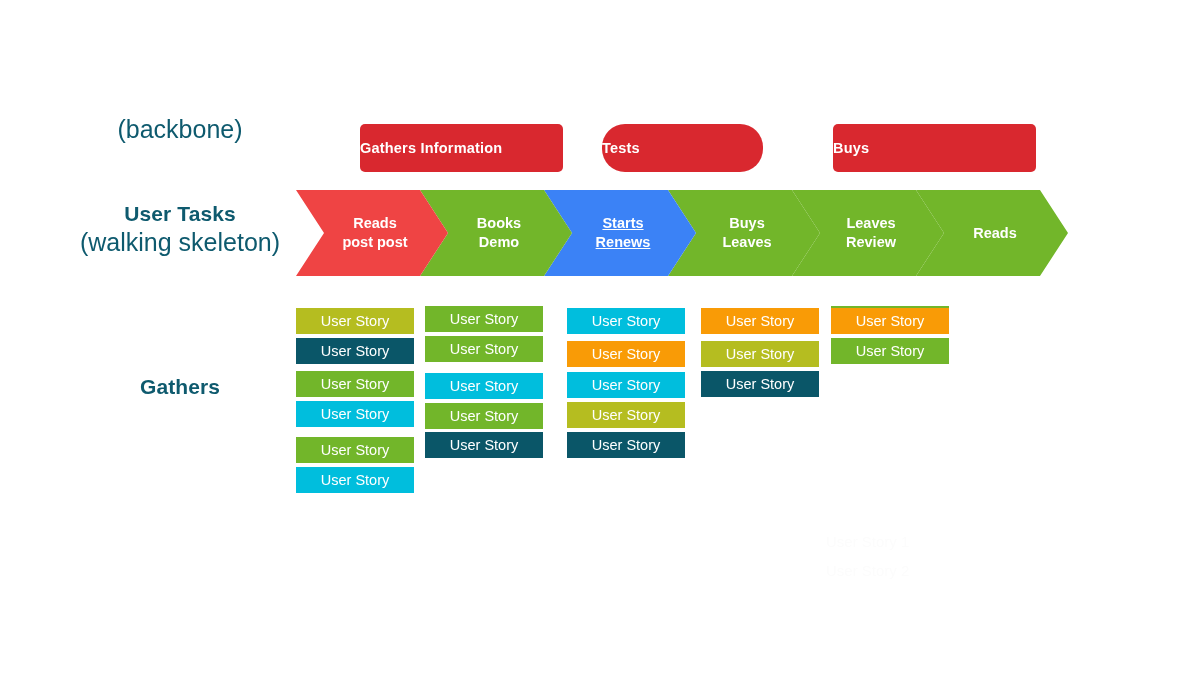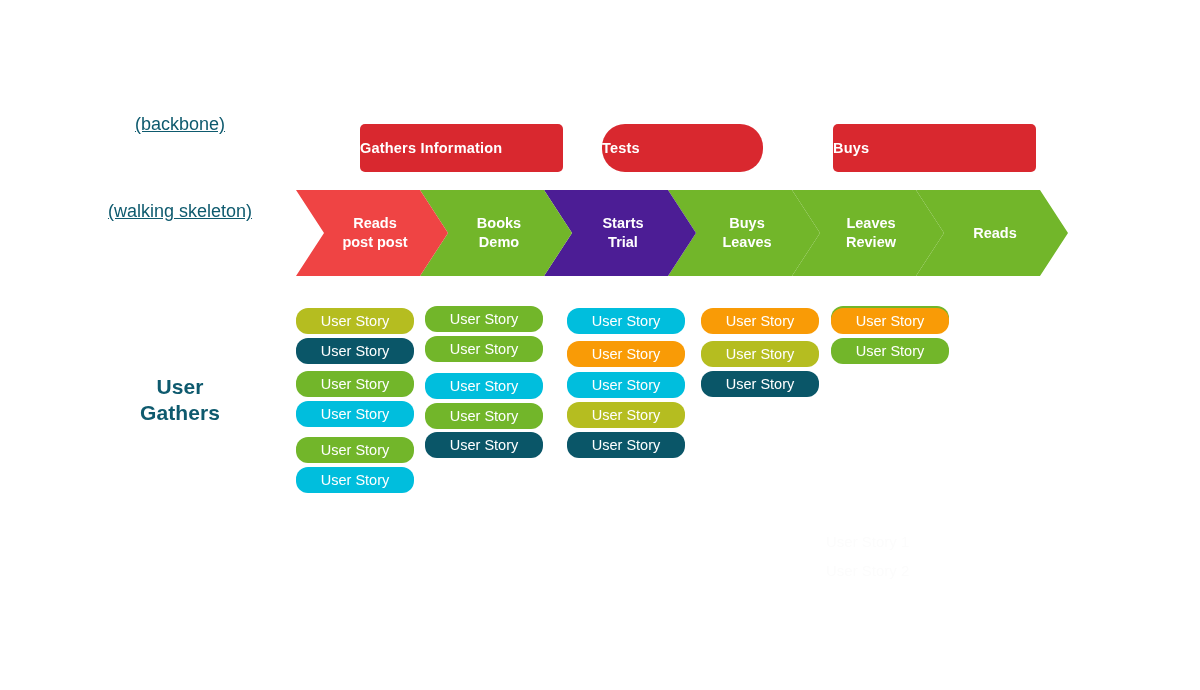--- a/index.html
+++ b/index.html
@@ -7,21 +7,21 @@
   body{
     width:1200px;height:690px;background:#ffffff;
     font-family:"Liberation Sans","DejaVu Sans",sans-serif;
     overflow:hidden;position:relative;
   }
   #canvas{position:relative;width:1200px;height:690px;}
 
   
   .row-label{position:absolute;text-align:center;color:#0e5a6e;line-height:1.22;}
   .row-label .strong{font-weight:bold;font-size:21px;letter-spacing:.1px;}
-  .row-label .sub{font-weight:normal;font-size:18px;text-decoration:underline;}
+  .row-label .sub{font-weight:normal;font-size:25px;}
 
   #label-activities{left:58px;top:114px;width:244px;}
   #label-tasks{left:58px;top:201px;width:244px;}
   #label-stories{left:58px;top:374px;width:244px;}
   #label-stories .strong{display:block;}
 
   
   .activity{
     position:absolute;height:48px;background:#d9282f;border-radius:5px;
     color:#ffffff;font-weight:bold;font-size:14.5px;
@@ -38,45 +38,45 @@
     text-align:center;box-sizing:border-box;
     clip-path:polygon(0 0, calc(100% - 28px) 0, 100% 50%, calc(100% - 28px) 100%, 0 100%, 28px 50%);
   }
   .chev.first{
     clip-path:polygon(0 0, calc(100% - 28px) 0, 100% 50%, calc(100% - 28px) 100%, 0 100%, 28px 50%);
   }
   .chev-label{padding-left:16px;padding-right:10px;}
 
   
   .story{
-    position:absolute;height:26px;border-radius:12px;
+    position:absolute;height:26px;border-radius:0;
     color:#ffffff;font-size:14.5px;
     display:flex;align-items:center;justify-content:center;
     box-sizing:border-box;white-space:nowrap;
   }
 
   
   #ghost{position:absolute;left:826px;top:528px;width:120px;}
   .ghost-line{color:#fcfcfc;font-size:15px;line-height:1.9;}
 </style>
 </head>
 <body>
 
 <div id="canvas">
 
   <div class="row-label" id="label-activities">
     <div class="sub">(backbone)</div>
   </div>
 
   <div class="row-label" id="label-tasks">
+    <div class="strong">User Tasks</div>
     <div class="sub">(walking skeleton)</div>
   </div>
 
   <div class="row-label" id="label-stories">
-    <div class="strong">User</div>
     <div class="strong">Gathers</div>
   </div>
 
   <div id="activities-row">
       <div class="activity" style="left: 360px; top: 124px; width: 203px; background: rgb(217, 40, 47);">
         <span>Gathers Information</span>
       </div>
       <div class="activity" style="left: 602px; top: 124px; width: 161px; background: rgb(217, 40, 47); border-radius: 23px;">
         <span>Tests</span>
       </div>
@@ -91,24 +91,24 @@
           <div>Reads</div>
           <div>post post</div>
         </div>
       </div>
       <div class="chev" style="left: 124px; width: 152px; background: rgb(114, 182, 42); z-index: 9;">
         <div class="chev-label">
           <div>Books</div>
           <div>Demo</div>
         </div>
       </div>
-      <div class="chev" style="left: 248px; width: 152px; background: #4c1d95; z-index: 8;">
+      <div class="chev" style="left: 248px; width: 152px; background: #3b82f6; z-index: 8; text-decoration: underline;">
         <div class="chev-label">
           <div>Starts</div>
-          <div>Trial</div>
+          <div>Renews</div>
         </div>
       </div>
       <div class="chev" style="left: 372px; width: 152px; background: rgb(114, 182, 42); z-index: 7;">
         <div class="chev-label">
           <div>Buys</div>
           <div>Leaves</div>
         </div>
       </div>
       <div class="chev" style="left: 496px; width: 152px; background: rgb(114, 182, 42); z-index: 6;">
         <div class="chev-label">

